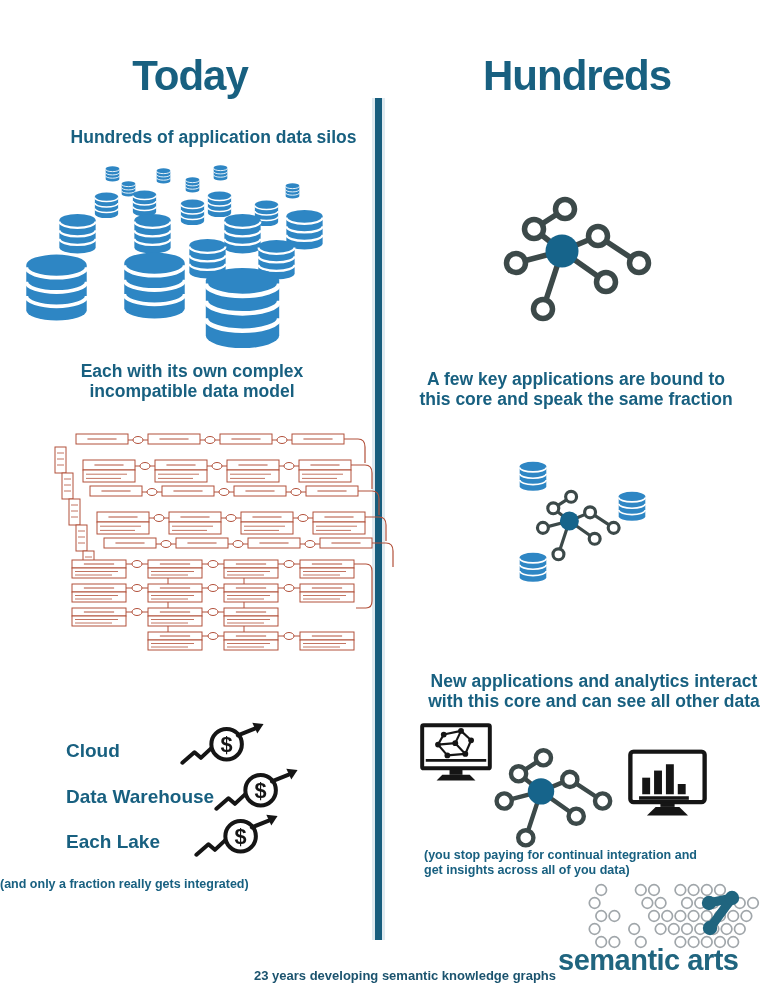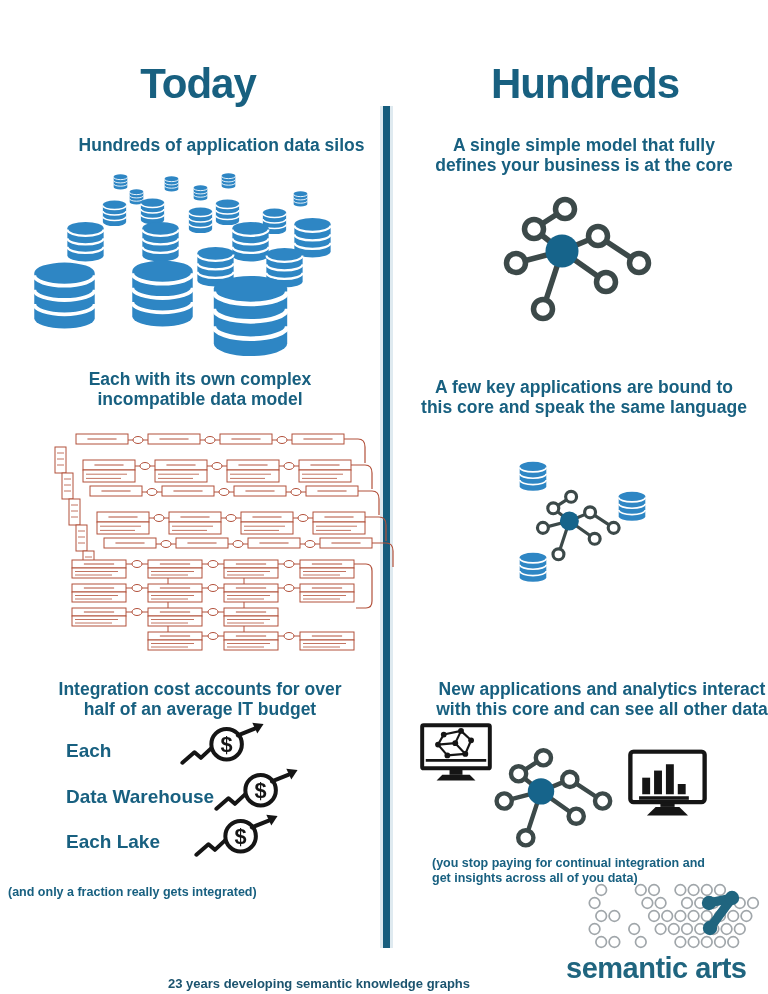--- a/index.html
+++ b/index.html
@@ -4,21 +4,21 @@
 <style>
   :root{
     --teal:#186080; --divider:#175d7d; --db-blue:#2e86c4; --slate:#3c4949;
     --core:#16648b; --er:#b2503a; --ink:#151515; --logo-gray:#a0a6aa;
     --logo-teal:#20657f; --tagline:#1b536e;
   }
   html,body{margin:0;padding:0;background:#fff;}
   #page{position:relative;width:768px;height:994px;background:#fff;overflow:hidden;
         font-family:"Liberation Sans",sans-serif;}
   #page *{box-sizing:border-box;}
-  .abs{position:absolute;margin:8px;}
+  .abs{position:absolute;margin:0;}
   .col-h{font-size:42px;font-weight:bold;color:var(--teal);text-align:center;letter-spacing:-1px;}
   .h-left{left:0;top:52px;width:380px;}
   .h-right{left:388px;top:52px;width:378px;}
   .divider{left:372px;top:98px;width:13px;height:842px;
            background:linear-gradient(90deg,#dfeaf0 0 23%,var(--divider) 23% 77%,#dfeaf0 77%);}
   .sub{font-size:17.5px;line-height:20px;font-weight:bold;color:var(--teal);
        text-align:center;white-space:pre-line;}
   .s-silos{left:0;top:127px;width:384px;padding-left:43px;}
   .s-model{left:0;top:361px;width:384px;}
   .s-budget{left:0;top:671px;width:384px;}
@@ -42,21 +42,21 @@
   .core-small{left:532px;top:487px;width:92px;height:76px;}
   .core-mid{left:489px;top:744px;width:128px;height:106px;}
   .monitor{position:absolute;}
   .mon-net{left:420px;top:723px;width:72px;height:59px;}
   .mon-bars{left:628px;top:749px;width:79px;height:70px;}
   .db-fixed{position:absolute;width:28px;height:31px;}
   .db-a1{left:519px;top:461px;} .db-a2{left:618px;top:491px;} .db-a3{left:519px;top:552px;}
   #logo-svg{position:absolute;left:580px;top:882px;width:178px;height:74px;}
   .wordmark{left:558px;top:944px;width:204px;text-align:left;font-size:29px;
             font-weight:bold;color:var(--logo-teal);letter-spacing:-0.5px;}
-  .tagline{left:160px;top:968px;width:490px;text-align:left;font-size:13px;
+  .tagline{left:160px;top:968px;width:490px;text-align:center;font-size:13px;
            font-weight:bold;color:var(--tagline);}
   svg{display:block;overflow:visible;}
 </style>
 </head>
 <body>
 
 <div id="page">
 
   <svg width="0" height="0" style="position:absolute">
     <defs>
@@ -421,44 +421,40 @@
       <rect x="248" y="202" width="54" height="8" fill="#fff" stroke="var(--er)" stroke-width="1"></rect>
       <line x1="259.88" y1="206" x2="290.12" y2="206" stroke="var(--er)" stroke-width="1"></line>
       <rect x="248" y="210" width="54" height="10" fill="#fff" stroke="var(--er)" stroke-width="1"></rect>
       <line x1="251" y1="213.5" x2="294" y2="213.5" stroke="var(--er)" stroke-width="0.8"></line>
       <line x1="251" y1="217" x2="288" y2="217" stroke="var(--er)" stroke-width="0.8"></line>
       <line x1="226" y1="206" x2="248" y2="206" stroke="var(--er)" stroke-width="1"></line>
       <ellipse cx="237" cy="206" rx="5" ry="3.5" fill="#fff" stroke="var(--er)" stroke-width="1"></ellipse>
       <path d="M302,134 h12 q6,0 6,7 v30 q0,7 -6,7 h-10" fill="none" stroke="var(--er)" stroke-width="1.2"></path>
     </svg>
 
-  <p class="abs sub s-budget">Integration cost accounts for over
-half of an average IT budget</p>
-  <span class="b-label lbl-cloud">Each</span>
+  <span class="b-label lbl-cloud">Cloud</span>
   <svg class="money m-cloud" viewBox="0 0 112 62">
       <use href="#sym-money"></use>
     </svg>
   <span class="b-label lbl-dw">Data Warehouse</span>
   <svg class="money m-dw" viewBox="0 0 112 62">
       <use href="#sym-money"></use>
     </svg>
   <span class="b-label lbl-dl">Each Lake</span>
   <svg class="money m-dl" viewBox="0 0 112 62">
       <use href="#sym-money"></use>
     </svg>
   <p class="abs cap cap-left">(and only a fraction really gets integrated)</p>
 
-  <p class="abs sub r-core">A single simple model that fully
-defines your business is at the core</p>
   <svg class="core core-big" viewBox="0 0 160 132">
       <use href="#sym-core"></use>
     </svg>
 
   <p class="abs sub r-apps">A few key applications are bound to
-this core and speak the same language</p>
+this core and speak the same fraction</p>
   <svg class="db-fixed db-a1" viewBox="0 0 40 44">
       <use href="#sym-db"></use>
     </svg>
   <svg class="db-fixed db-a2" viewBox="0 0 40 44">
       <use href="#sym-db"></use>
     </svg>
   <svg class="db-fixed db-a3" viewBox="0 0 40 44">
       <use href="#sym-db"></use>
     </svg>
   <svg class="core core-small" viewBox="0 0 160 132">

